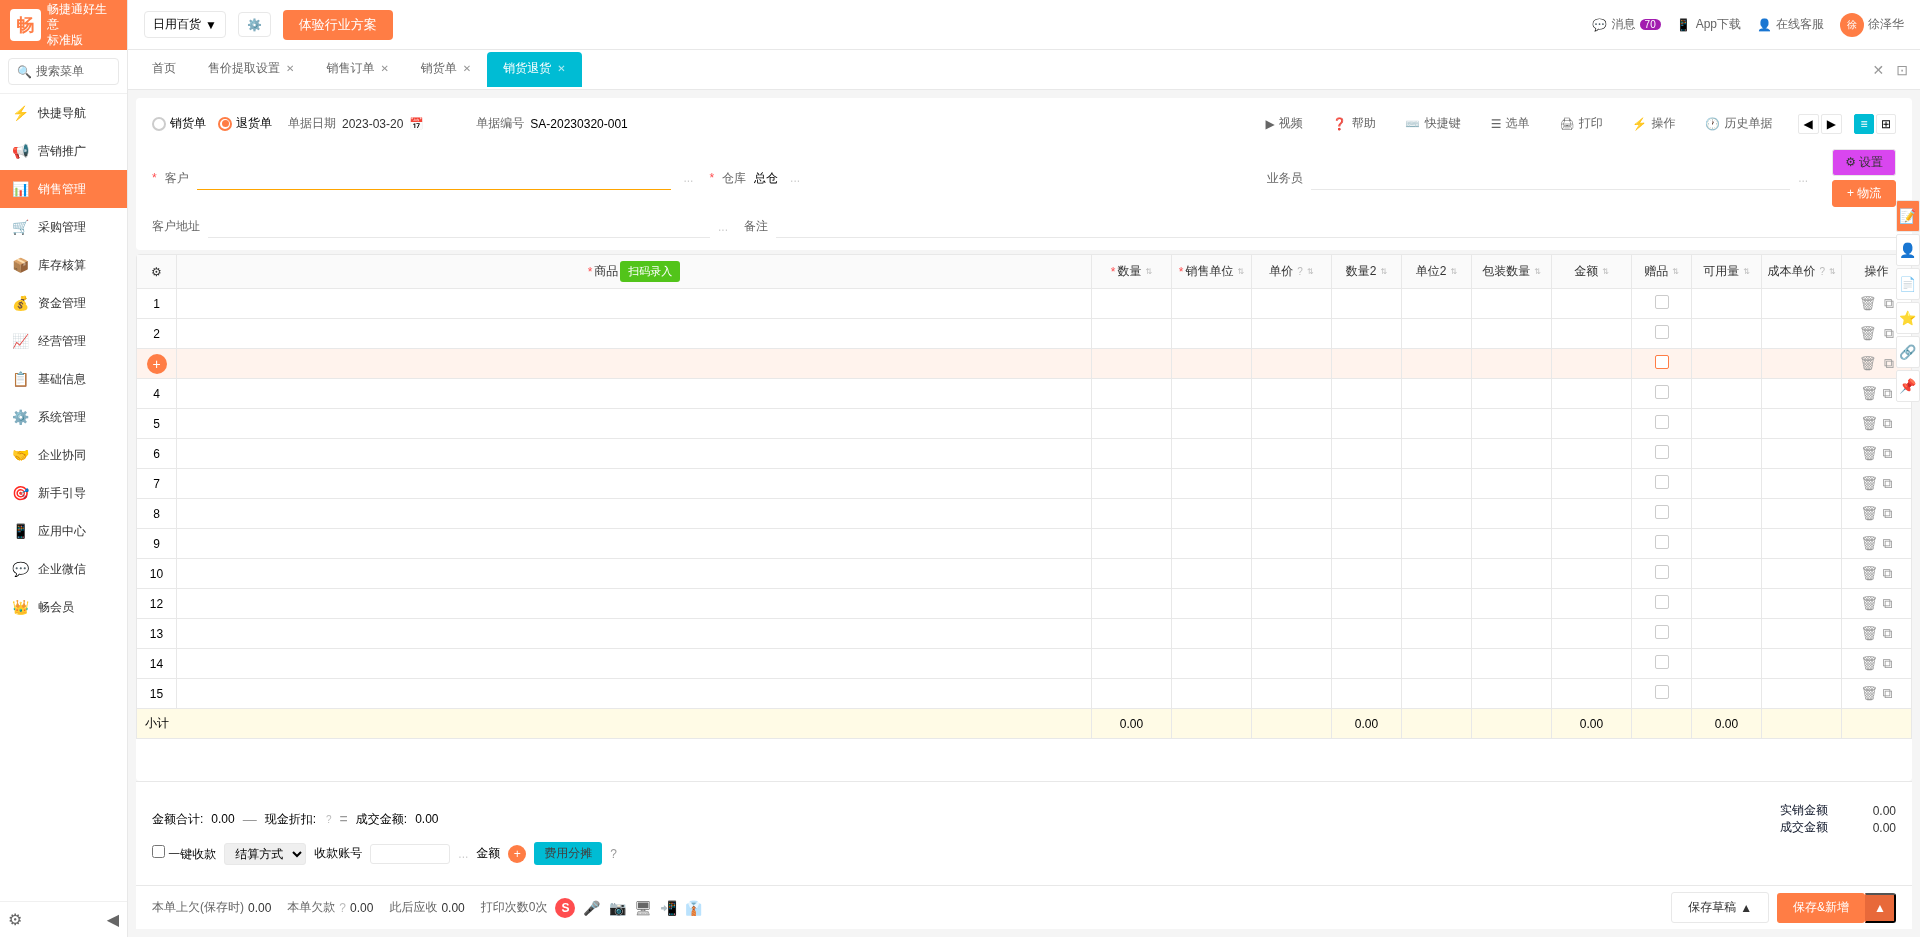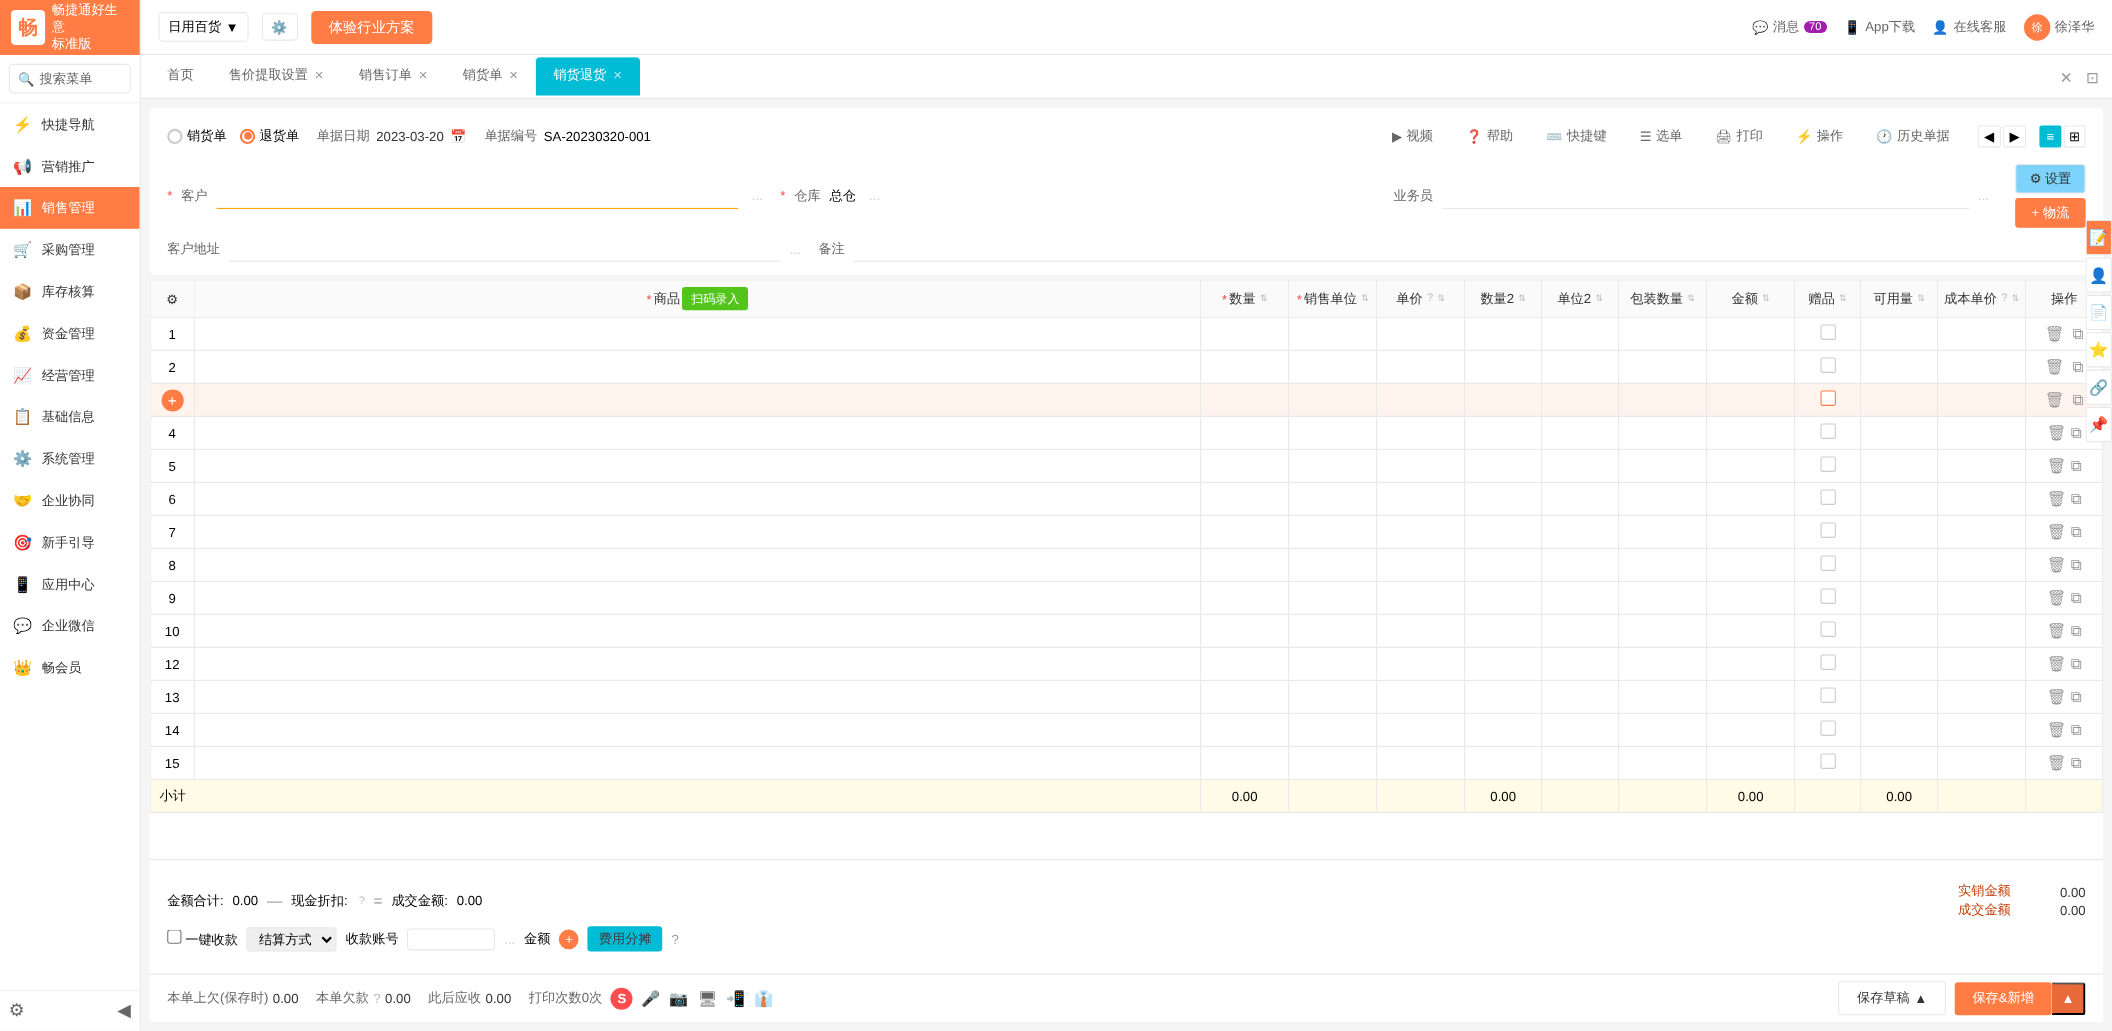--- a/index.html
+++ b/index.html
@@ -48,28 +48,28 @@
     .form-header { display: flex; align-items: center; justify-content: space-between; margin-bottom: 12px; }
     .form-header-left { display: flex; align-items: center; gap: 16px; }
     .radio-group { display: flex; align-items: center; gap: 12px; }
     .radio-item { display: flex; align-items: center; gap: 4px; cursor: pointer; }
     .radio-circle { width: 14px; height: 14px; border-radius: 50%; border: 2px solid #ccc; display: inline-flex; align-items: center; justify-content: center; }
     .radio-circle.checked { border-color: #ff7d45; }
     .radio-circle.checked::after { content: ''; width: 7px; height: 7px; border-radius: 50%; background: #ff7d45; }
     .form-date { display: flex; align-items: center; gap: 6px; }
     .form-date-label { color: #666; }
     .form-date-value { color: #333; font-weight: 500; }
-    .form-id { display: flex; align-items: center; gap: 6px; }
+    .form-id { display: flex; align-items: center; gap: 6px; margin-left: 36px; }
     .form-header-right { display: flex; align-items: center; gap: 12px; }
     .form-action-btn { display: flex; align-items: center; gap: 4px; cursor: pointer; color: #666; padding: 4px 8px; border-radius: 3px; border: 1px solid transparent; }
     .view-btn-icon { width: 20px; height: 20px; display: flex; align-items: center; justify-content: center; cursor: pointer; border: 1px solid #e8e8e8; border-radius: 2px; }
     .view-btn-icon.active { background: #00bcd4; color: #fff; border-color: #00bcd4; }
     .form-field-input { flex: 1; border: none; border-bottom: 1px solid #e8e8e8; padding: 4px 0; color: #333; outline: none; }
     .form-field-dots { color: #ccc; margin-left: 4px; cursor: pointer; }
-    .right-action-btn { padding: 4px 12px; border: 1px solid #e8e8e8; border-radius: 3px; cursor: pointer; background: #7dd3fc; color: #333; white-space: nowrap; font-size: 11px; }
+    .right-action-btn { padding: 4px 12px; border: 1px solid #e8e8e8; border-radius: 3px; cursor: pointer; background: #d946ef; color: #333; white-space: nowrap; font-size: 11px; }
     .right-action-btn.orange { background: #ff7d45; color: #fff; border-color: #ff7d45; }
     .side-float-btn { width: 24px; height: 32px; background: #fff; border: 1px solid #e8e8e8; display: flex; align-items: center; justify-content: center; cursor: pointer; font-size: 14px; color: #666; border-radius: 2px; }
     .side-float-btn.active { background: #ff7d45; color: #fff; }
 
     
     .table-area { flex: 1; overflow: hidden; display: flex; flex-direction: column; background: #fff; margin-top: 4px; border-radius: 4px; }
     .scan-btn { background: #52c41a; color: #fff; border: none; border-radius: 3px; padding: 3px 8px; cursor: pointer; font-size: 11px; }
 
     .data-table { width: 100%; border-collapse: collapse; table-layout: fixed; }
     .data-table th { background: #fafafa; border: 1px solid #e8e8e8; padding: 6px 8px; text-align: center; color: #333; font-weight: normal; white-space: nowrap; position: sticky; top: 0; z-index: 10; }
@@ -87,21 +87,21 @@
     .minus-icon { color: #999; font-size: 14px; }
     .equals-icon { color: #999; font-size: 14px; }
 
     .payment-row { display: flex; align-items: center; gap: 8px; }
     .fee-btn { background: #f0f0f0; border: none; border-radius: 3px; padding: 3px 10px; cursor: pointer; color: #333; }
     .fee-btn.active { background: #00bcd4; color: #404040; }
     .add-btn-small { background: #ff7d45; color: #fff; border: none; border-radius: 50%; width: 18px; height: 18px; display: inline-flex; align-items: center; justify-content: center; cursor: pointer; font-size: 12px; }
 
     .form-bottom-right { margin-left: auto; text-align: right; }
     .amount-summary-row { display: flex; justify-content: flex-end; align-items: center; gap: 8px; }
-    .amount-summary-label { color: #c2410c; }
+    .amount-summary-label { color: #0f172a; }
     .amount-summary-value { color: #333; font-weight: 500; min-width: 60px; text-align: right; }
 
     .status-bar { background: #fff; border-top: 1px solid #e8e8e8; padding: 6px 16px; display: flex; align-items: center; justify-content: space-between; flex-shrink: 0; }
     .status-bar-left { display: flex; align-items: center; gap: 16px; }
     .status-item { display: flex; align-items: center; gap: 4px; color: #666; }
     .status-value { color: #333; }
     .status-bar-right { display: flex; align-items: center; gap: 8px; }
 
     .save-btn { background: #fff; border: 1px solid #e8e8e8; border-radius: 3px; padding: 6px 16px; cursor: pointer; color: #333; display: flex; align-items: center; gap: 4px; }
     .save-new-btn { background: #ff7d45; color: #fff; border: none; border-radius: 3px; padding: 6px 16px; cursor: pointer; font-size: 13px; display: flex; align-items: center; gap: 4px; }

